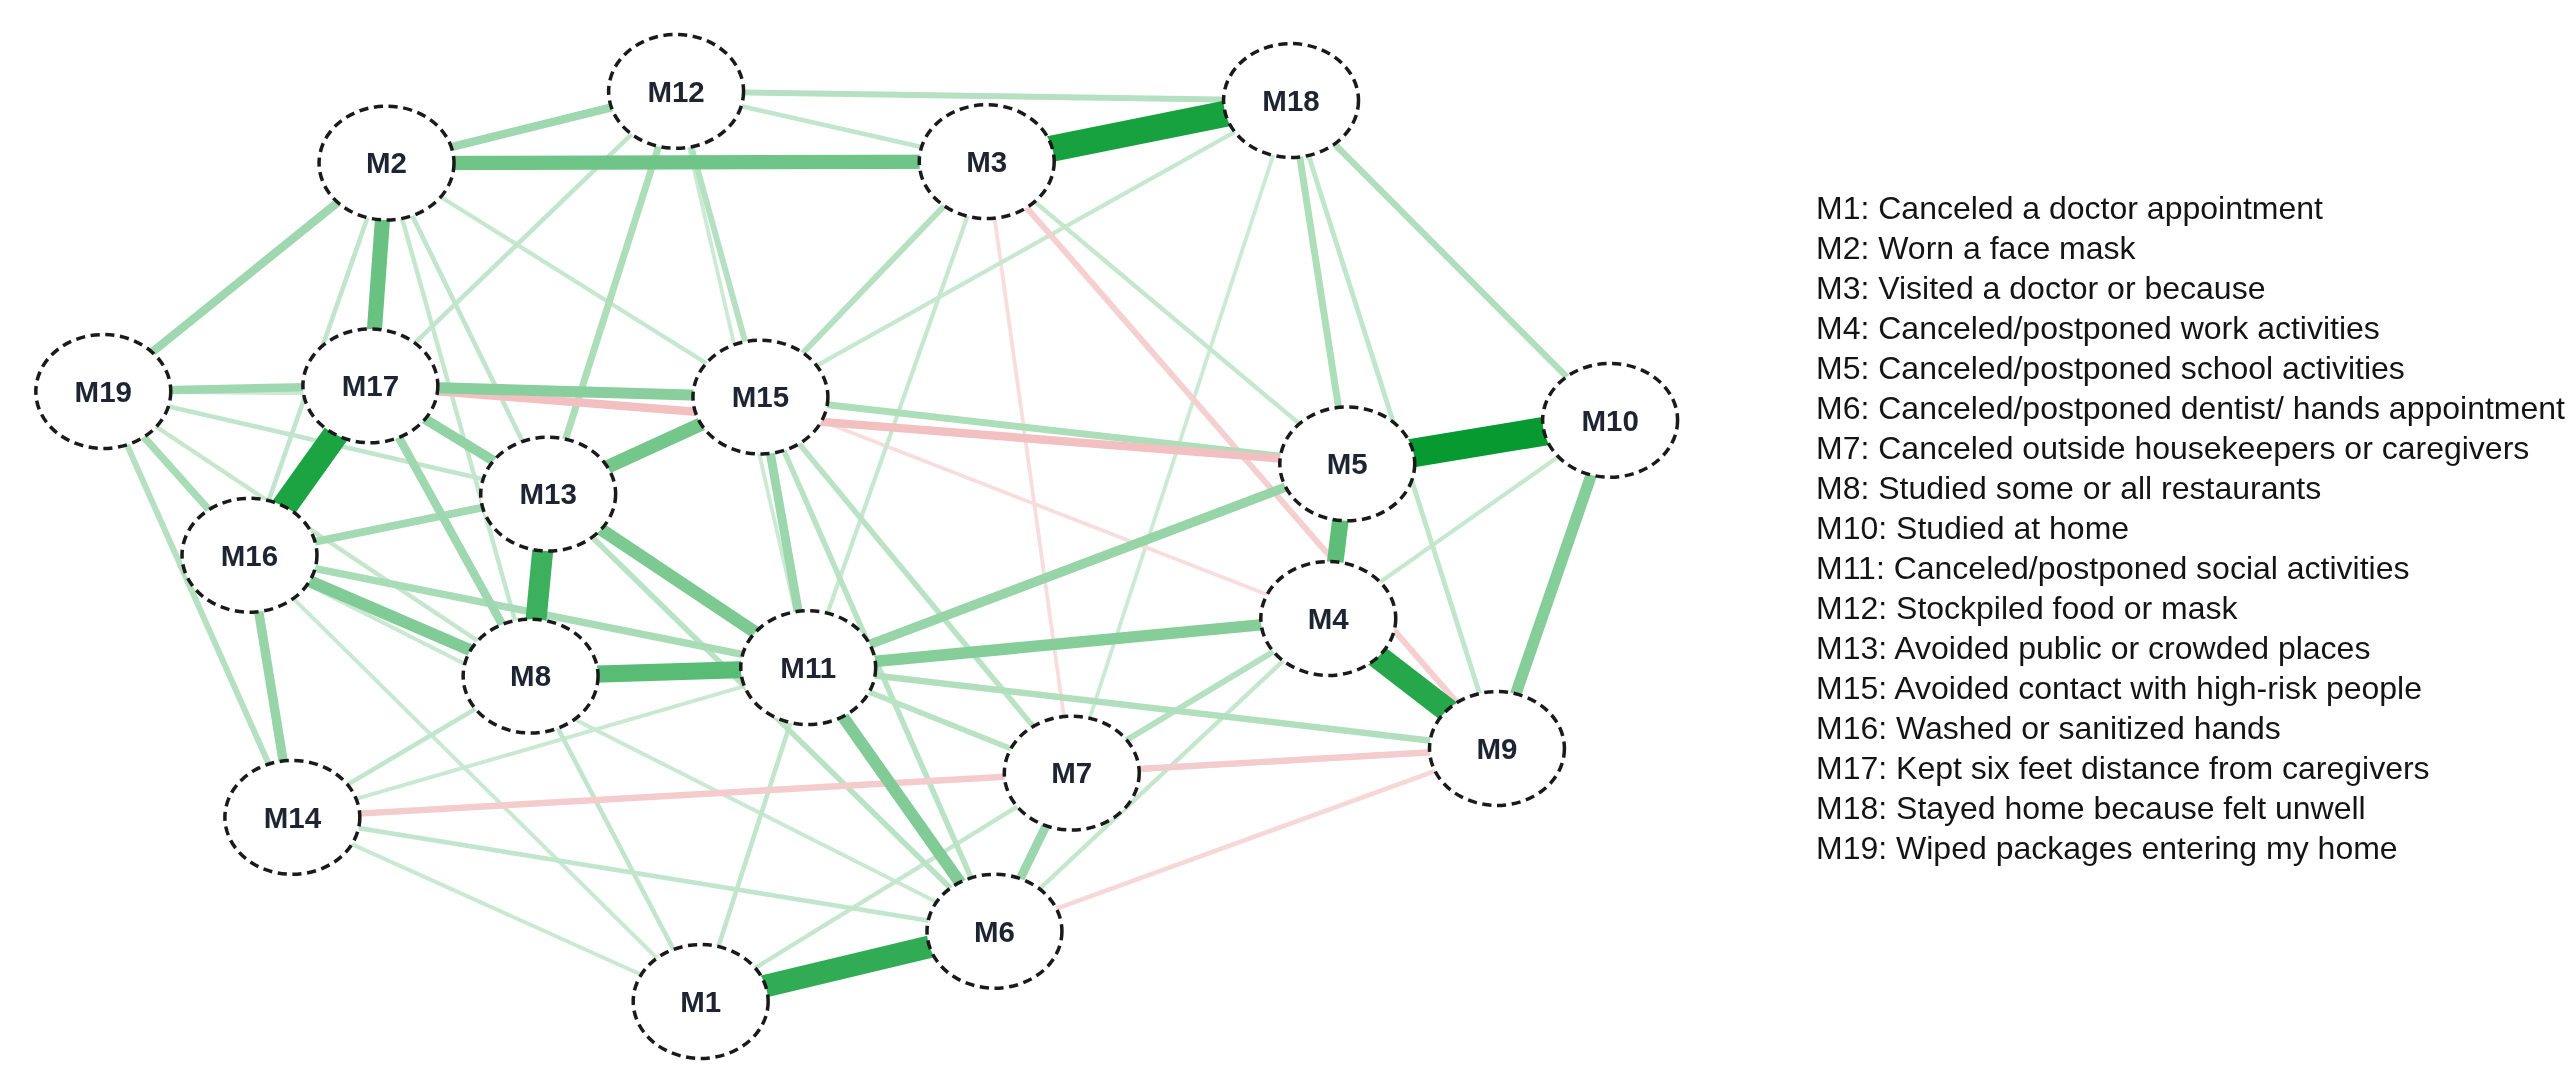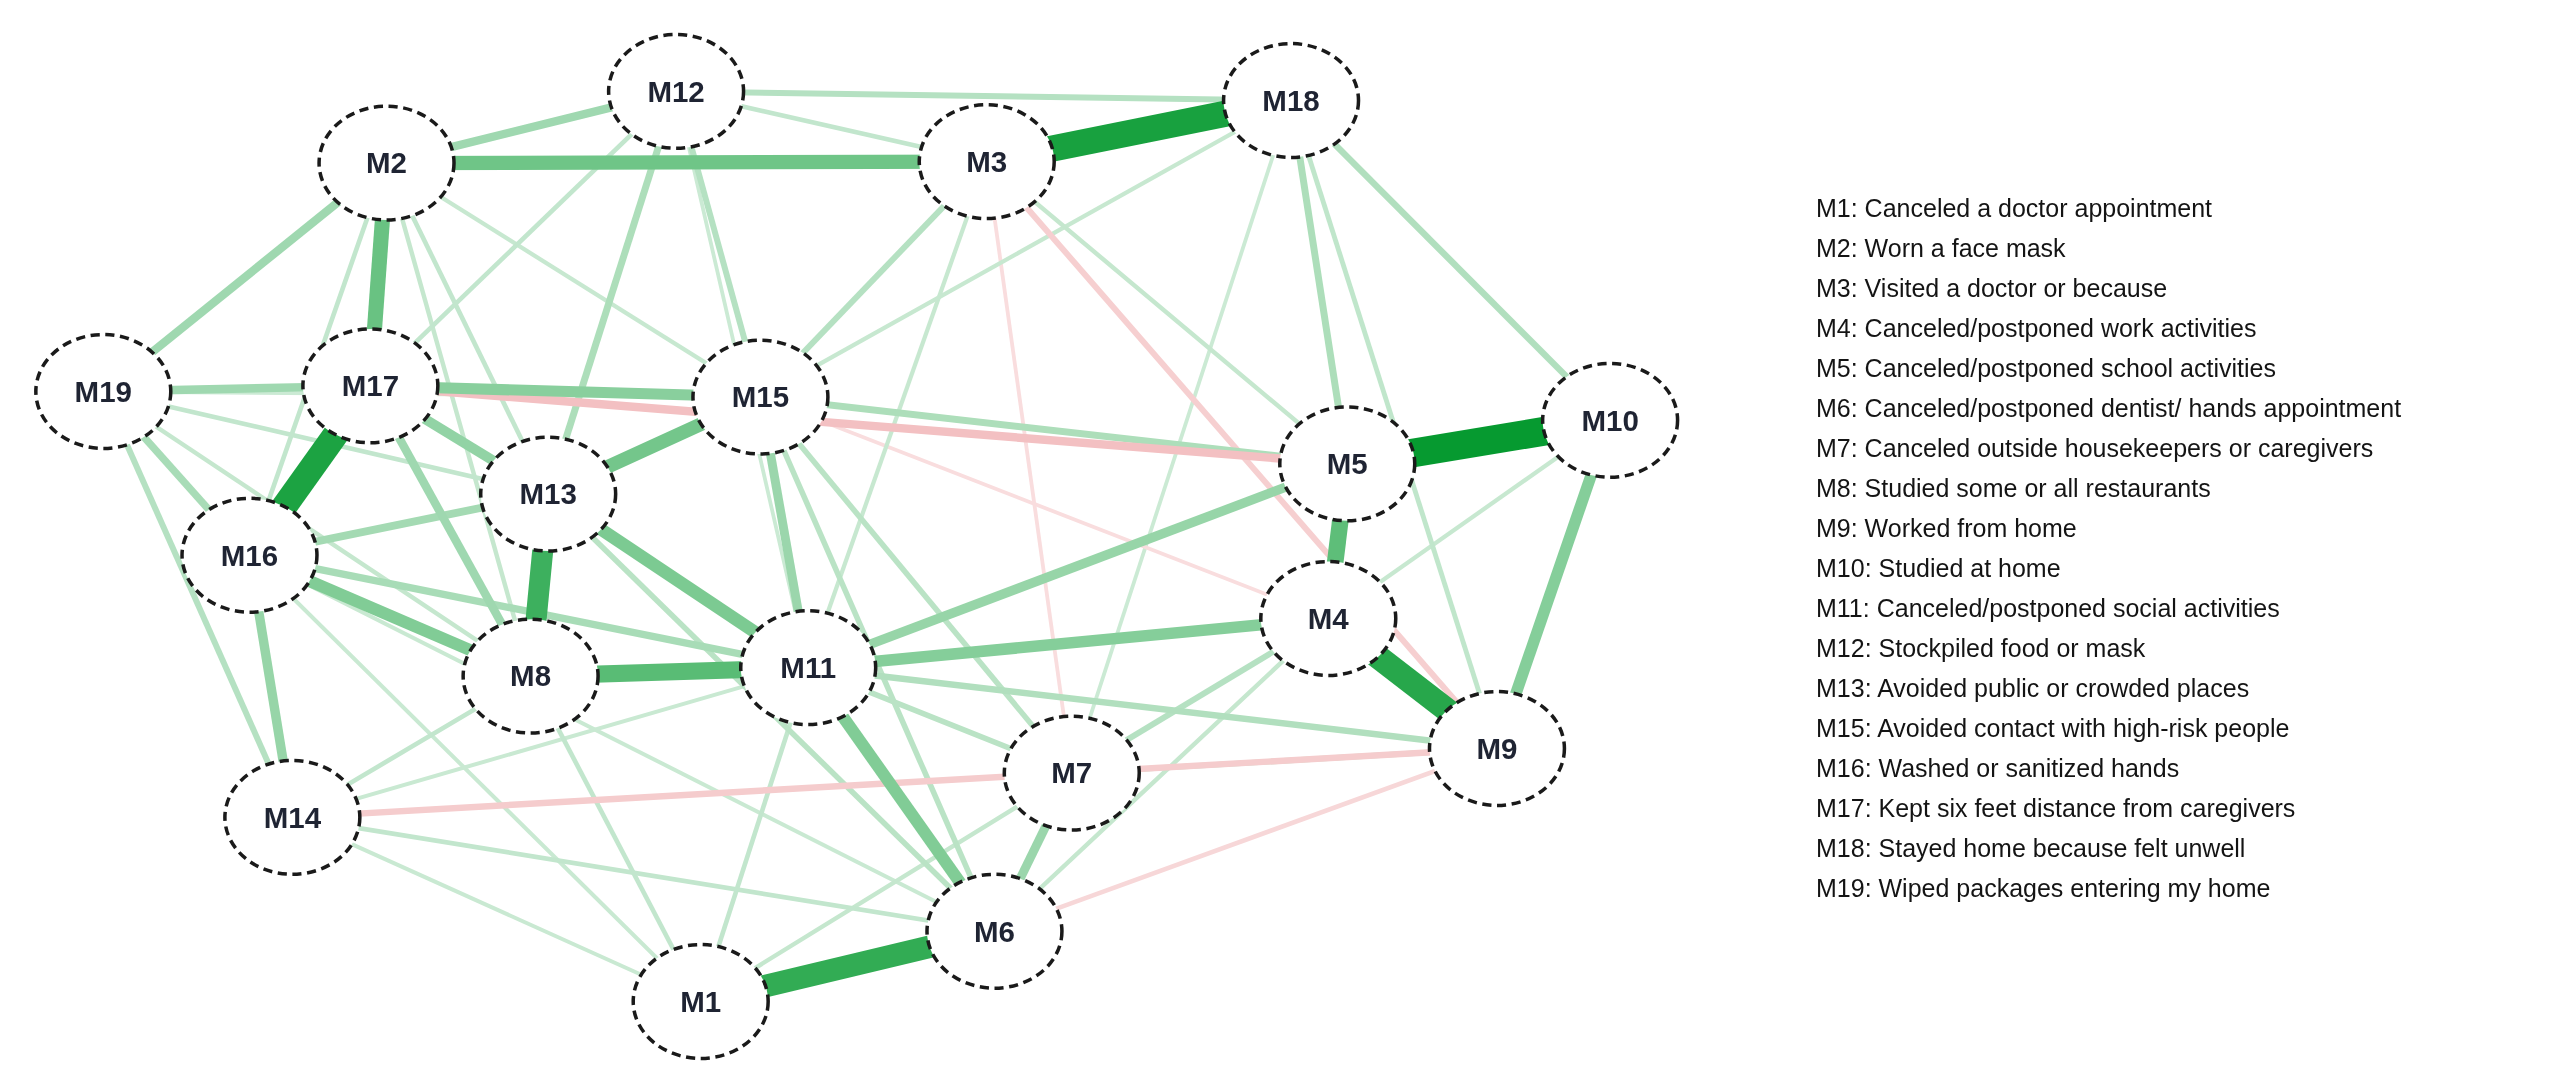--- a/index.html
+++ b/index.html
@@ -190,30 +190,29 @@
         <g>
           <ellipse cx="1837" cy="143" rx="96" ry="81" fill="#ffffff" stroke="#1a1a1a" stroke-width="5" stroke-dasharray="13 8"></ellipse>
           <text x="1837" y="143" dy="0.35em" text-anchor="middle" fill="#1f2433" font-size="42" class="node-label">M18</text>
         </g>
         <g>
           <ellipse cx="147" cy="557" rx="96" ry="81" fill="#ffffff" stroke="#1a1a1a" stroke-width="5" stroke-dasharray="13 8"></ellipse>
           <text x="147" y="557" dy="0.35em" text-anchor="middle" fill="#1f2433" font-size="42" class="node-label">M19</text>
         </g>
       </g>
   </svg>
-  <div id="legend" class="legend" style="left: 1816px; top: 188px; font-size: 25px; line-height: 40px; color: rgb(20, 20, 20);">
+  <div id="legend" class="legend" style="left: 1816px; top: 188px; font-size: 32px; line-height: 40px; color: rgb(20, 20, 20);">
       <div class="legend-line">M1: Canceled a doctor appointment</div>
       <div class="legend-line">M2: Worn a face mask</div>
       <div class="legend-line">M3: Visited a doctor or because</div>
       <div class="legend-line">M4: Canceled/postponed work activities</div>
       <div class="legend-line">M5: Canceled/postponed school activities</div>
       <div class="legend-line">M6: Canceled/postponed dentist/ hands appointment</div>
       <div class="legend-line">M7: Canceled outside housekeepers or caregivers</div>
       <div class="legend-line">M8: Studied some or all restaurants</div>
-      <div class="legend-line">M9: Worked from home</div>
       <div class="legend-line">M10: Studied at home</div>
       <div class="legend-line">M11: Canceled/postponed social activities</div>
       <div class="legend-line">M12: Stockpiled food or mask</div>
       <div class="legend-line">M13: Avoided public or crowded places</div>
       <div class="legend-line">M15: Avoided contact with high-risk people</div>
       <div class="legend-line">M16: Washed or sanitized hands</div>
       <div class="legend-line">M17: Kept six feet distance from caregivers</div>
       <div class="legend-line">M18: Stayed home because felt unwell</div>
       <div class="legend-line">M19: Wiped packages entering my home</div>
     </div>

